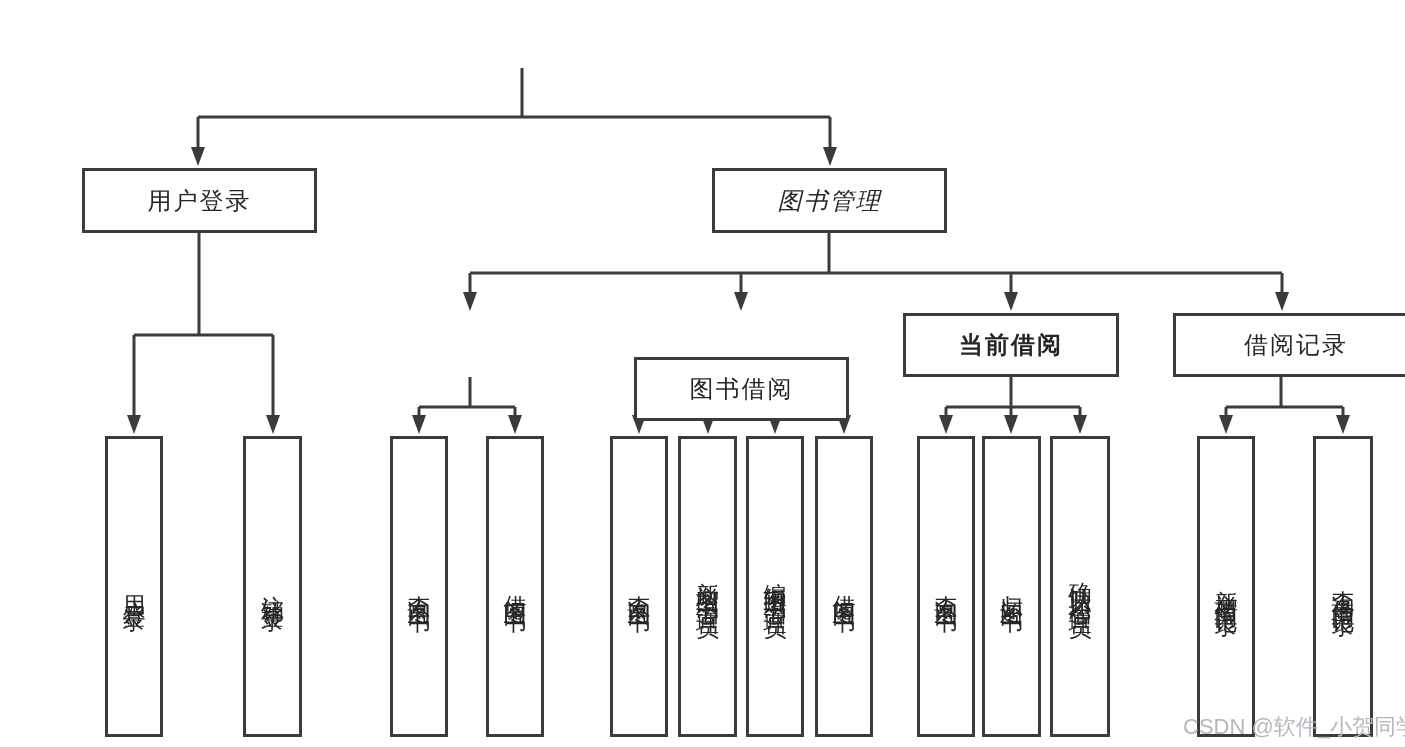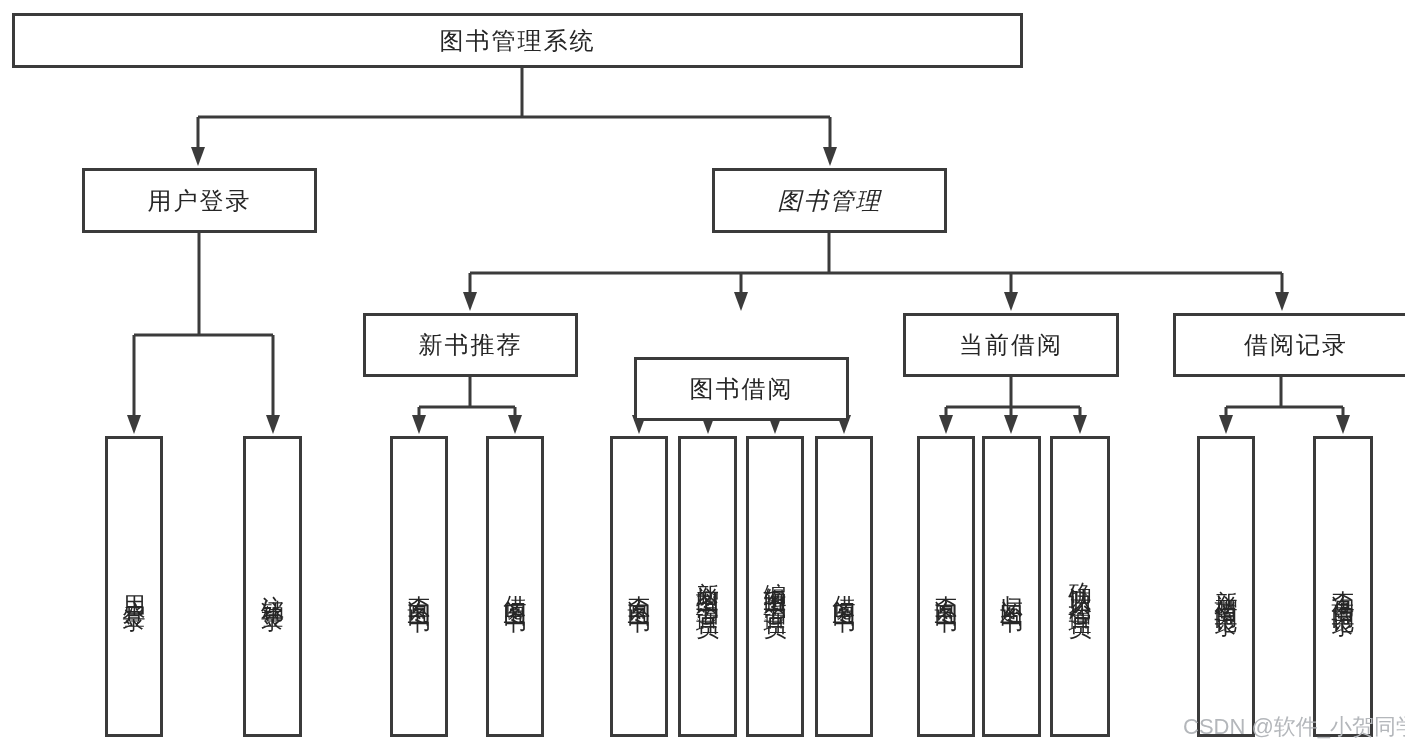--- a/index.html
+++ b/index.html
@@ -103,28 +103,26 @@
       <polygon points="1073,415 1087,415 1080,434"></polygon>
     </g>
 
     <g>
       <path d="M1281 377 V407 M1226 407 H1343 M1226 407 V419 M1343 407 V419"></path>
       <polygon points="1219,415 1233,415 1226,434"></polygon>
       <polygon points="1336,415 1350,415 1343,434"></polygon>
     </g>
   </svg>
 
-  <div class="node h" style="left:12px; top:13px; width:1011px; height:55px;">图书管理系统</div>
 
   <div class="node h" style="left:82px; top:168px; width:235px; height:65px;">用户登录</div>
   <div class="node h" style="left:712px; top:168px; width:235px; height:65px;font-style:italic;">图书管理</div>
 
-  <div class="node h" style="left:363px; top:313px; width:215px; height:64px;">新书推荐</div>
   <div class="node h" style="left:634px; top:313px; width:215px; height:64px;margin-top:44px;">图书借阅</div>
-  <div class="node h" style="left:903px; top:313px; width:216px; height:64px;">当前借阅</div>
+  <div class="node h" style="left:903px; top:313px; width:216px; height:64px;font-weight:bold;">当前借阅</div>
   <div class="node h" style="left:1173px; top:313px; width:246px; height:64px;">借阅记录</div>
 
   <div class="node v" style="left:105px; top:436px; width:58px; height:301px;">用户登录</div>
   <div class="node v" style="left:243px; top:436px; width:59px; height:301px;">注销登录</div>
 
   <div class="node v" style="left:390px; top:436px; width:58px; height:301px;">查询图书</div>
   <div class="node v" style="left:486px; top:436px; width:58px; height:301px;">借阅图书</div>
 
   <div class="node v" style="left:610px; top:436px; width:58px; height:301px;">查询图书</div>
   <div class="node v" style="left:678px; top:436px; width:59px; height:301px;">新增图书（管理员）</div>

